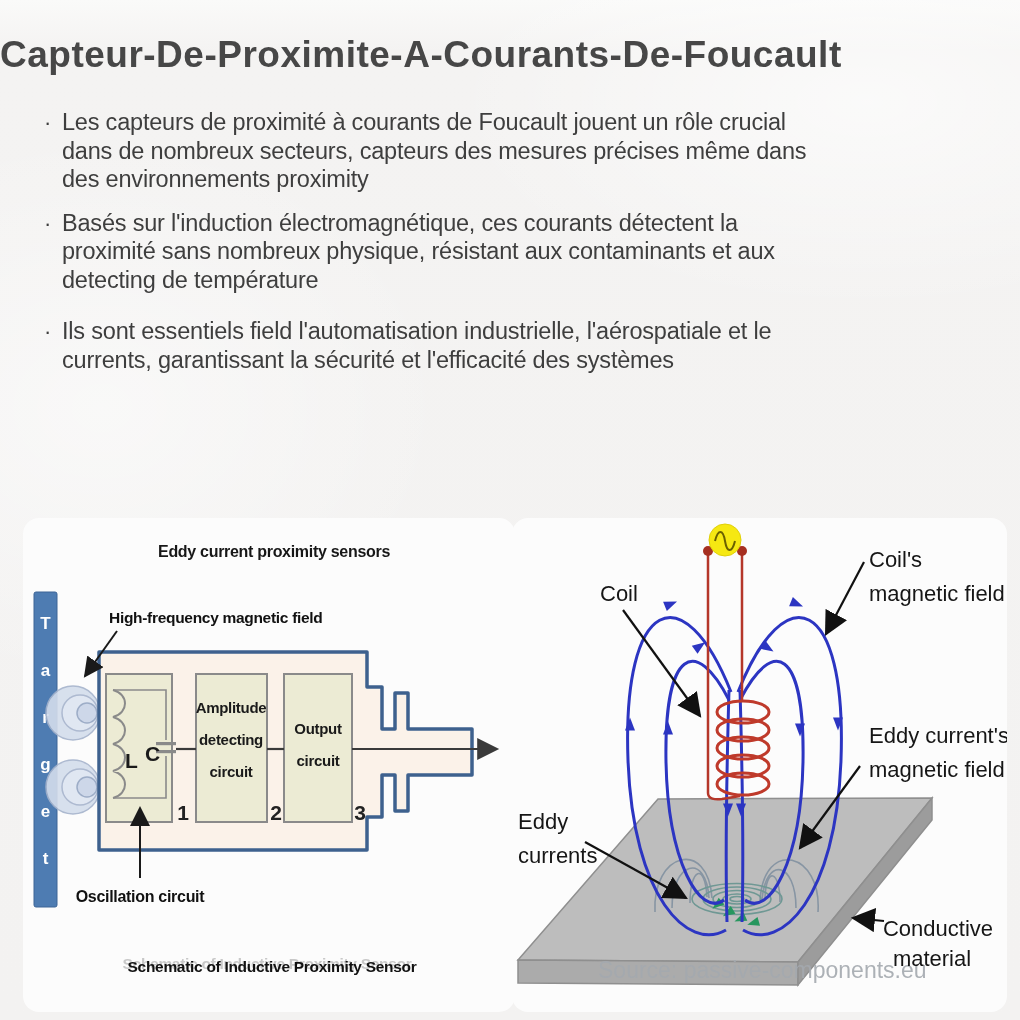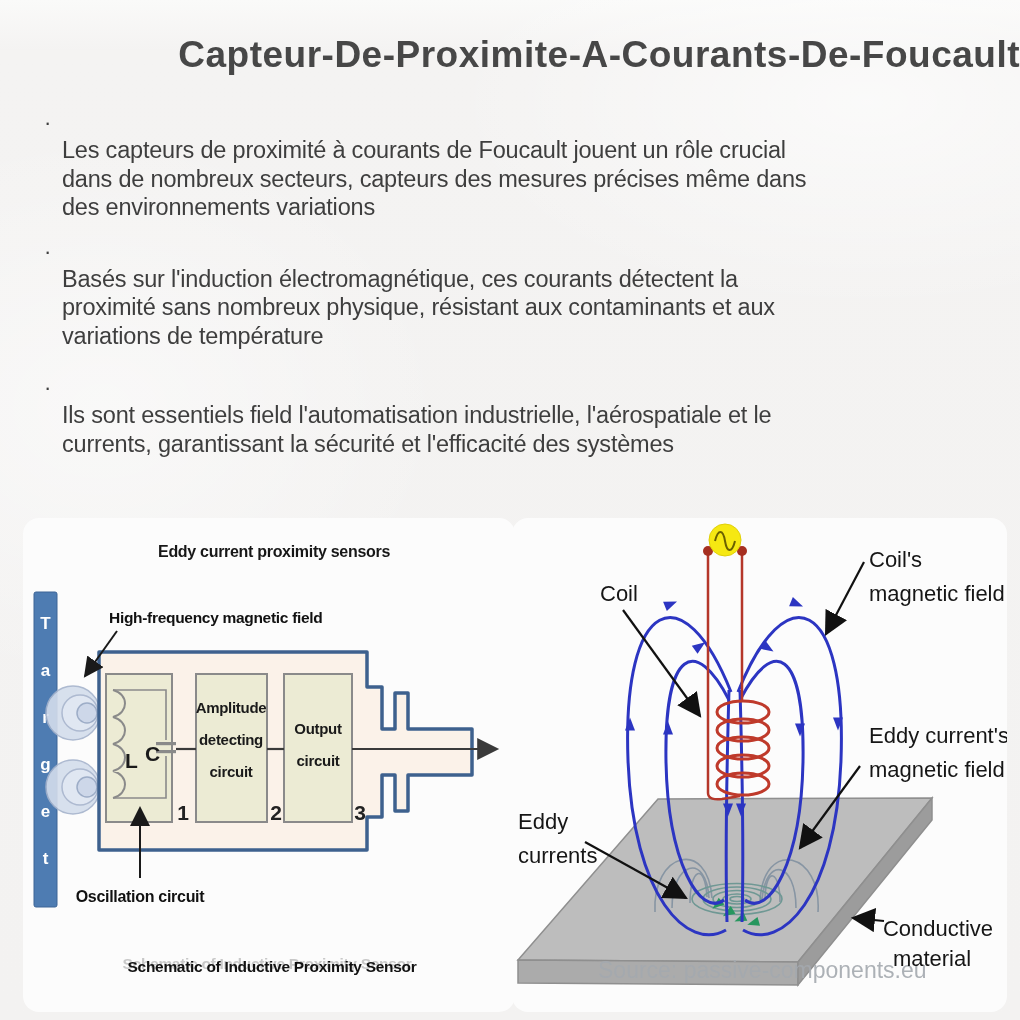--- a/index.html
+++ b/index.html
@@ -6,54 +6,54 @@
   body{
     width:1020px;height:1020px;position:relative;overflow:hidden;
     font-family:"Liberation Sans","DejaVu Sans",sans-serif;
     background:
       radial-gradient(ellipse 600px 300px at 85% 10%, rgba(255,255,255,.6), rgba(255,255,255,0) 70%),
       radial-gradient(ellipse 500px 400px at 10% 40%, rgba(255,255,255,.5), rgba(255,255,255,0) 70%),
       linear-gradient(180deg,#fafaf9 0%,#f4f3f2 5%,#f3f2f1 100%);
   }
   .page-title{
     position:absolute;left:0;top:34px;width:1020px;
-    text-align:right;font-size:37px;font-weight:600;color:#474747;
+    text-align:left;font-size:37px;font-weight:600;color:#474747;
     letter-spacing:.5px;
   }
   .bullets{position:absolute;left:44px;top:108px;width:910px;color:#3e3e3e;}
   .bullet{display:flex;margin-bottom:15px;}
   .bullet:last-child{margin-top:23px;}
   .bullet .marker{
     flex:0 0 18px;font-size:22px;line-height:29px;color:#3e3e3e;
   }
-  .bullet .lines{flex:1;margin-top:28px;}
+  .bullet .lines{flex:1;}
   .bullet .line{font-size:23.5px;line-height:28.5px;letter-spacing:-.2px;}
   .panel{position:absolute;}
   svg text{font-family:"Liberation Sans","DejaVu Sans",sans-serif;}
 </style>
 </head>
 <body>
 
 <div class="page-title">Capteur-De-Proximite-A-Courants-De-Foucault</div>
 
 <div class="bullets">
   <div class="bullet">
     <div class="marker">·</div>
     <div class="lines">
       <div class="line">Les capteurs de proximité à courants de Foucault jouent un rôle crucial</div>
       <div class="line">dans de nombreux secteurs, capteurs des mesures précises même dans</div>
-      <div class="line">des environnements variations</div>
+      <div class="line">des environnements proximity</div>
     </div>
   </div>
   <div class="bullet">
     <div class="marker">·</div>
     <div class="lines">
       <div class="line">Basés sur l'induction électromagnétique, ces courants détectent la</div>
       <div class="line">proximité sans nombreux physique, résistant aux contaminants et aux</div>
-      <div class="line">variations de température</div>
+      <div class="line">detecting de température</div>
     </div>
   </div>
   <div class="bullet">
     <div class="marker">·</div>
     <div class="lines">
       <div class="line">Ils sont essentiels field l'automatisation industrielle, l'aérospatiale et le</div>
       <div class="line">currents, garantissant la sécurité et l'efficacité des systèmes</div>
     </div>
   </div>
 </div>

